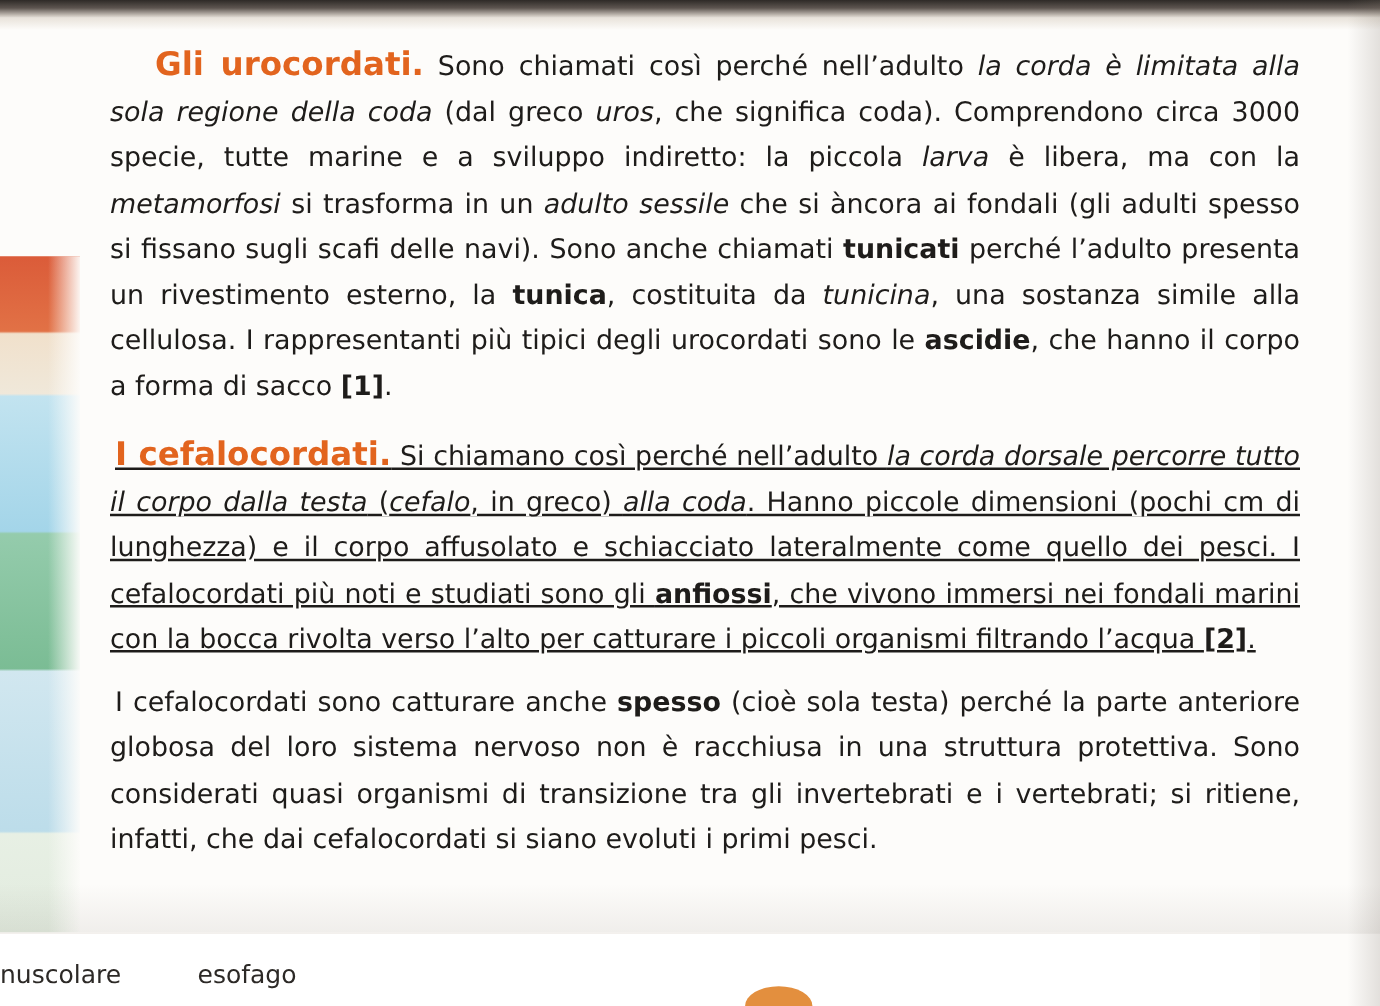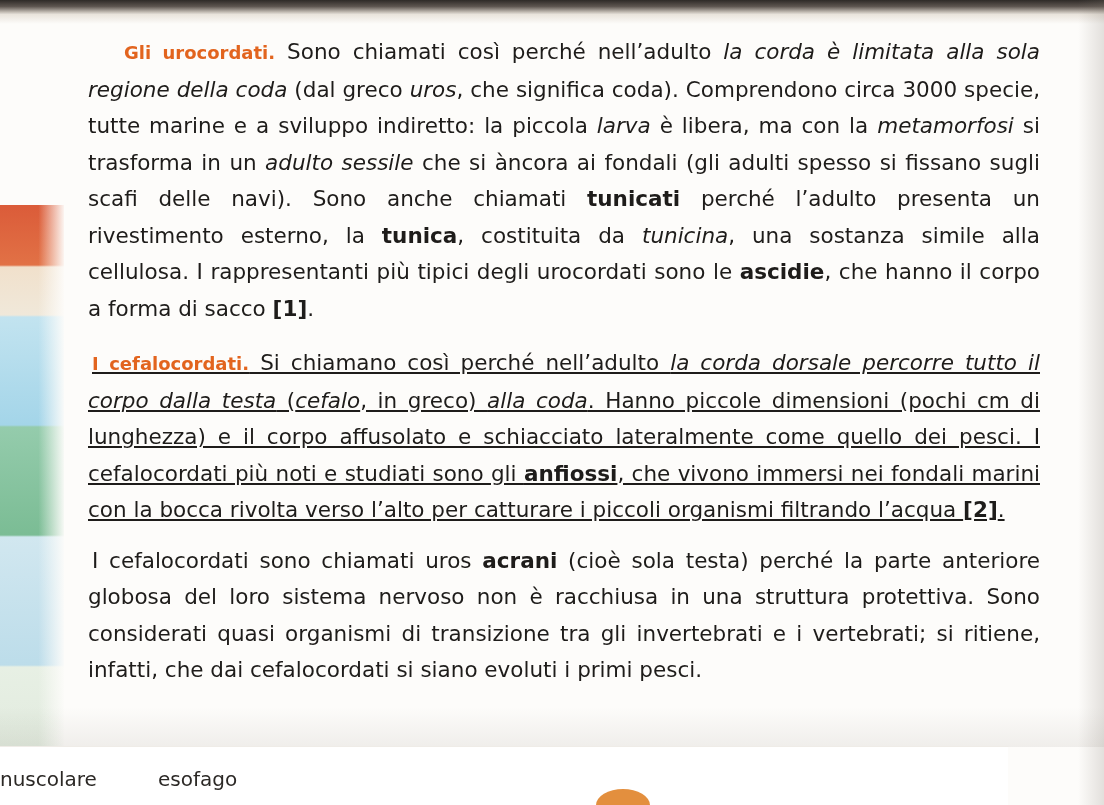--- a/index.html
+++ b/index.html
@@ -87,21 +87,21 @@
     text-align: justify;
     text-justify: inter-word;
     font-family: "DejaVu Sans", sans-serif;
   }
   p.para-uro { text-indent: 36px; }
   p.para-cefalo { margin-top: 18px; text-indent: 4px; text-decoration: underline; }
   p.para-last { margin-top: 14px; text-indent: 4px; }
   .lead {
     font-weight: bold;
     color: #e2641e;
-    font-size: 18px;
+    font-size: 26px;
   }
   .it { font-style: italic; }
   .bold { font-weight: bold; }
   .ref { font-weight: bold; }
 
   
   .bottom-bar {
     position: absolute;
     left: 0;
     bottom: 0;
@@ -155,21 +155,21 @@
 
 
   <div class="content">
     <p class="para-uro">
       <span class="lead">Gli urocordati.</span><span><span> Sono chiamati così perché nell’adulto </span><span class="it">la corda è limitata alla sola regione della coda</span><span> (dal greco </span><span class="it">uros</span><span>, che significa coda). Comprendono circa 3000 specie, tutte marine e a sviluppo indiretto: la piccola </span><span class="it">larva</span><span> è libera, ma con la </span><span class="it">metamorfosi</span><span> si trasforma in un </span><span class="it">adulto sessile</span><span> che si àncora ai fondali (gli adulti spesso si fissano sugli scafi delle navi). Sono anche chiamati </span><span class="bold">tunicati</span><span> perché l’adulto presenta un rivestimento esterno, la </span><span class="bold">tunica</span><span>, costituita da </span><span class="it">tunicina</span><span>, una sostanza simile alla cellulosa. I rappresentanti più tipici degli urocordati sono le </span><span class="bold">ascidie</span><span>, che hanno il corpo a forma di sacco </span><span class="ref">[1]</span><span>.</span></span>
     </p>
     <p class="para-cefalo">
       <span class="lead">I cefalocordati.</span><span><span> Si chiamano così perché nell’adulto </span><span class="it">la corda dorsale percorre tutto il corpo dalla testa</span><span> (</span><span class="it">cefalo</span><span>, in greco) </span><span class="it">alla coda</span><span>. Hanno piccole dimensioni (pochi cm di lunghezza) e il corpo affusolato e schiacciato lateralmente come quello dei pesci. I cefalocordati più noti e studiati sono gli </span><span class="bold">anfiossi</span><span>, che vivono immersi nei fondali marini con la bocca rivolta verso l’alto per catturare i piccoli organismi filtrando l’acqua </span><span class="ref">[2]</span><span>.</span></span>
     </p>
     <p class="para-last">
-      <span><span>I cefalocordati sono chiamati uros </span><span class="bold">acrani</span><span> (cioè sola testa) perché la parte anteriore globosa del loro sistema nervoso non è racchiusa in una struttura protettiva. Sono considerati quasi organismi di transizione tra gli invertebrati e i vertebrati; si ritiene, infatti, che dai cefalocordati si siano evoluti i primi pesci.</span></span>
+      <span><span>I cefalocordati sono catturare anche </span><span class="bold">spesso</span><span> (cioè sola testa) perché la parte anteriore globosa del loro sistema nervoso non è racchiusa in una struttura protettiva. Sono considerati quasi organismi di transizione tra gli invertebrati e i vertebrati; si ritiene, infatti, che dai cefalocordati si siano evoluti i primi pesci.</span></span>
     </p>
   </div>
 
   <div class="bottom-shadow"></div>
   <div class="bottom-bar">
     <div class="bottom-blob"></div>
     <span class="bottom-label bl-1">nuscolare</span>
     <span class="bottom-label bl-2">esofago</span>
   </div>
 

